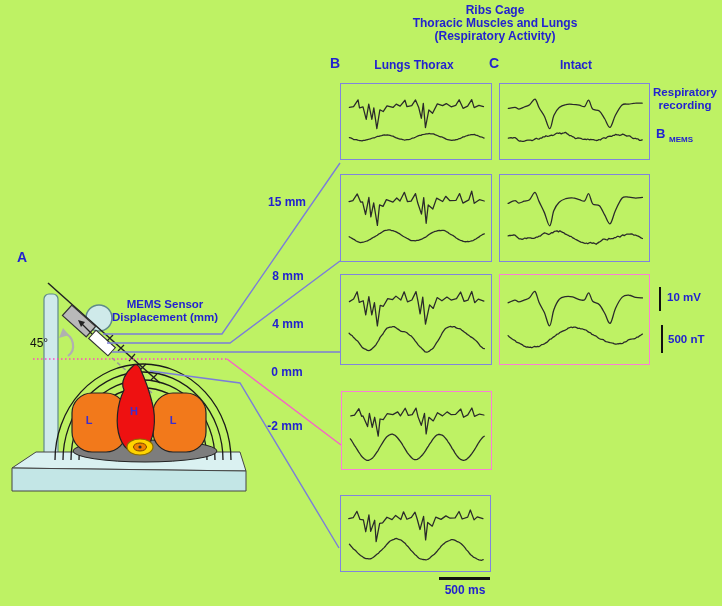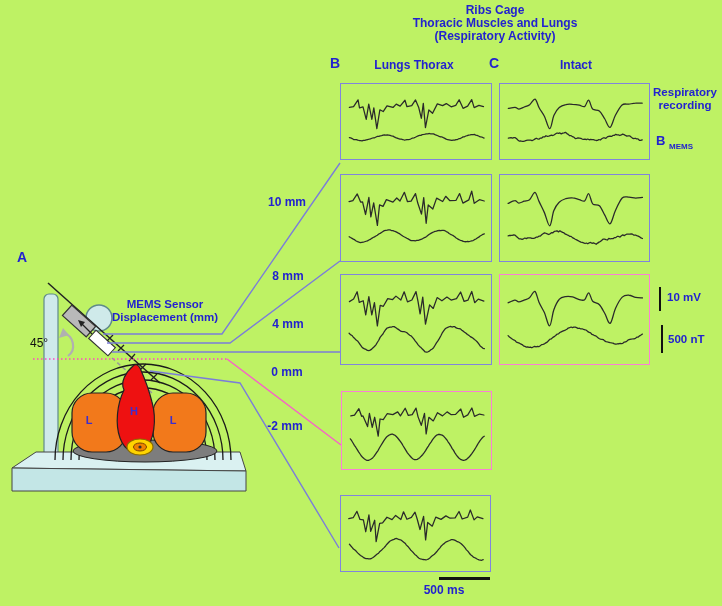--- a/index.html
+++ b/index.html
@@ -138,30 +138,30 @@
 
   <div class="t" style="left:330px;top:57px;font-size:14px;">B</div>
   <div class="t" style="left:356px;top:59px;width:116px;">Lungs Thorax</div>
   <div class="t" style="left:489px;top:57px;font-size:14px;">C</div>
   <div class="t" style="left:520px;top:59px;width:112px;">Intact</div>
 
   <div class="t" style="left:648px;top:86px;width:74px;font-size:11.5px;">
     <div>Respiratory</div>
     <div>recording</div>
   </div>
-  <div class="t" style="left:656px;top:134px;font-size:13px;text-align:left;"><span>B</span>&nbsp;<sub class="mems">MEMS</sub></div>
+  <div class="t" style="left:656px;top:127px;font-size:13px;text-align:left;"><span>B</span>&nbsp;<sub class="mems">MEMS</sub></div>
 
   <div class="bar" style="left:659px;top:287px;width:2px;height:24px;"></div>
   <div class="t" style="left:667px;top:291px;font-size:11.5px;text-align:center;">10 mV</div>
   <div class="bar" style="left:661px;top:325px;width:2px;height:28px;"></div>
   <div class="t" style="left:668px;top:333px;font-size:11.5px;text-align:center;">500 nT</div>
   <div class="bar" style="left:439px;top:577px;width:51px;height:3px;"></div>
-  <div class="t" style="left:417px;top:584px;width:54px;">500 ms</div>
+  <div class="t" style="left:438px;top:584px;width:54px;">500 ms</div>
 
-  <div class="t" style="left:261px;top:196px;width:52px;">10 mm</div>
+  <div class="t" style="left:261px;top:196px;width:52px;">15 mm</div>
   <div class="t" style="left:262px;top:270px;width:52px;">8 mm</div>
   <div class="t" style="left:262px;top:318px;width:52px;">4 mm</div>
   <div class="t" style="left:261px;top:366px;width:52px;">0 mm</div>
   <div class="t" style="left:259px;top:420px;width:52px;">-2 mm</div>
 
   <div class="t" style="left:17px;top:251px;font-size:14px;">A</div>
   <div class="t" style="left:106px;top:298px;width:118px;font-size:11.5px;">
     <div>MEMS Sensor</div>
     <div>Displacement (mm)</div>
   </div>

